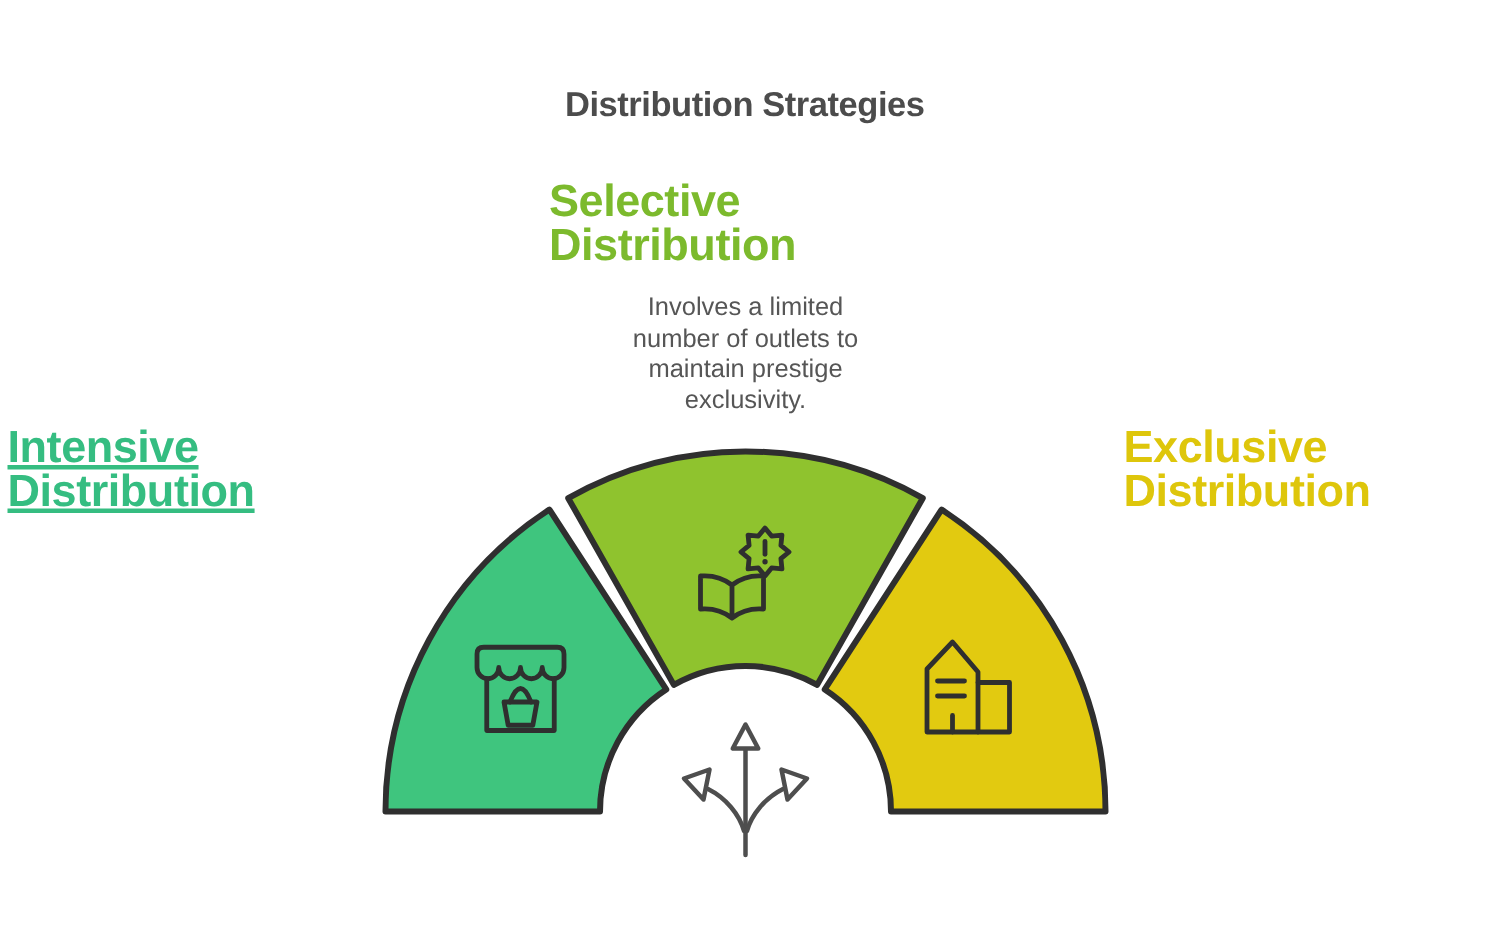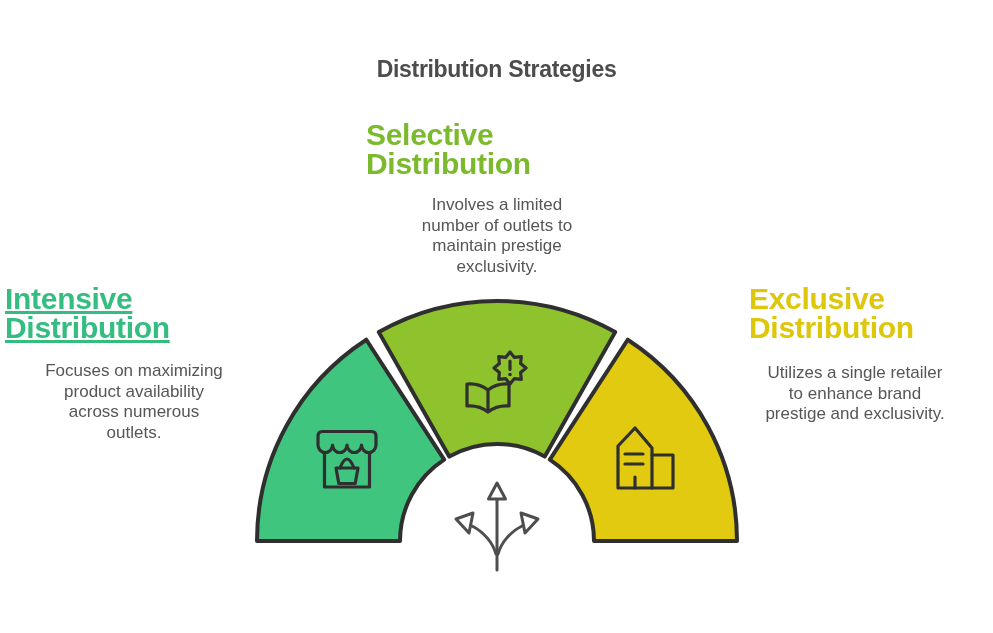--- a/index.html
+++ b/index.html
@@ -51,30 +51,23 @@
 
   <div class="abs heading green h-selective">Selective
 Distribution</div>
   <div class="abs body-text b-selective">Involves a limited
 number of outlets to
 maintain prestige
 exclusivity.</div>
 
   <div class="abs heading teal h-intensive">Intensive
 Distribution</div>
-  <div class="abs body-text b-intensive">Focuses on maximizing
-product availability
-across numerous
-outlets.</div>
 
   <div class="abs heading yellow h-exclusive">Exclusive
 Distribution</div>
-  <div class="abs body-text b-exclusive">Utilizes a single retailer
-to enhance brand
-prestige and exclusivity.</div>
 
   <svg class="gauge" width="993" height="633" viewBox="0 0 993 633">
 
     <path class="seg teal" d="M257 541 A240 240 0 0 1 366.29 339.72 L444.17 459.65 A97 97 0 0 0 400 541 Z"></path>
     <path class="seg green" d="M378.82 332.11 A240 240 0 0 1 615.18 332.11 L544.76 456.58 A97 97 0 0 0 449.24 456.58 Z"></path>
     <path class="seg yellow" d="M627.71 339.72 A240 240 0 0 1 737 541 L594 541 A97 97 0 0 0 549.83 459.65 Z"></path>
 
     <g transform="translate(347,461)">
       <path class="icon-line" d="M-29 -16 V-25 Q-29 -29.5 -24.5 -29.5 H24.5 Q29 -29.5 29 -25 V-16
                A7.25 7.5 0 0 1 14.5 -16 A7.25 7.5 0 0 1 0 -16

